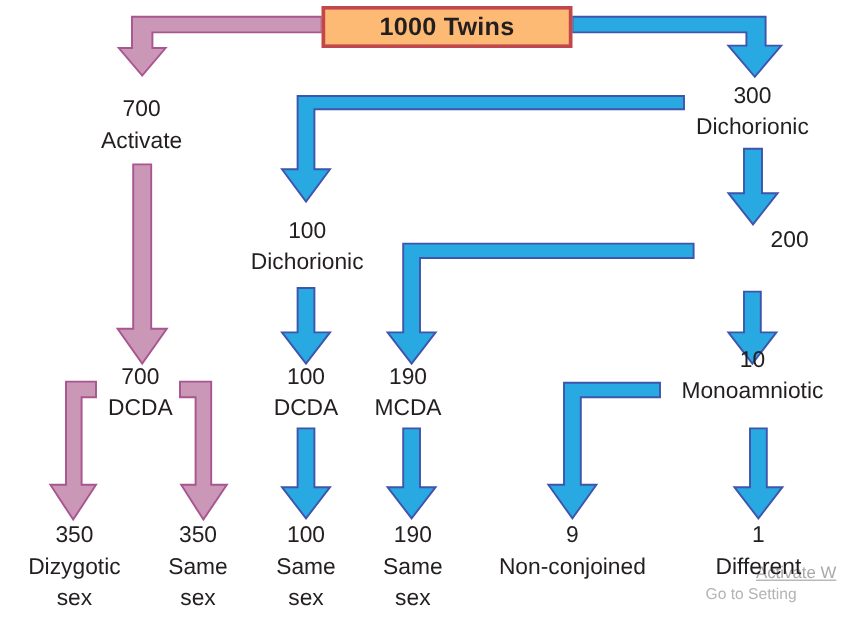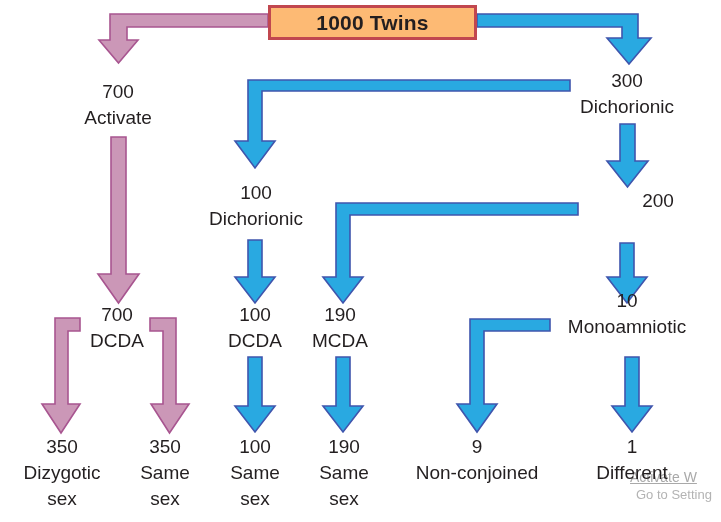--- a/index.html
+++ b/index.html
@@ -20,21 +20,21 @@
   }
   .root-box span{font-size:21px;font-weight:bold;color:var(--text);letter-spacing:0.2px;}
   .node{
     position:absolute;transform:translateX(-50%);
     text-align:center;font-size:19px;line-height:26px;color:var(--text);
     z-index:2;white-space:nowrap;
   }
   .node span{display:block;}
   .watermark{position:absolute;z-index:1;white-space:nowrap;}
   .wm1{left:630px;top:469px;font-size:14px;color:var(--watermark-text);text-decoration:underline;}
-  .wm2{left:636px;top:487px;font-size:13px;color:var(--watermark-text2);}
+  .wm2{left:588px;top:487px;font-size:13px;color:var(--watermark-text2);}
 </style>
 </head>
 <body style="--dizygotic-branch: #cb97b7; --dizygotic-branch-outline: #a85590; --monozygotic-branch: #29a9e1; --monozygotic-branch-outline: #3f55ad; --root-box-border: #c1474f; --text: #231f20; --watermark-text: #a9a9a9; --watermark-text2: #b3b3b3;">
 
 <div id="stage">
 
   <svg class="connectors" width="721" height="522" viewBox="0 0 721 522">
 
     <polygon class="pk" points="268,14 110,14 110,40 99,40 118.5,63 138,40 127,40 127,27 268,27"></polygon>
     <polygon class="pk" points="111,137 126,137 126,274 139,274 118.5,303 98,274 111,274"></polygon>

